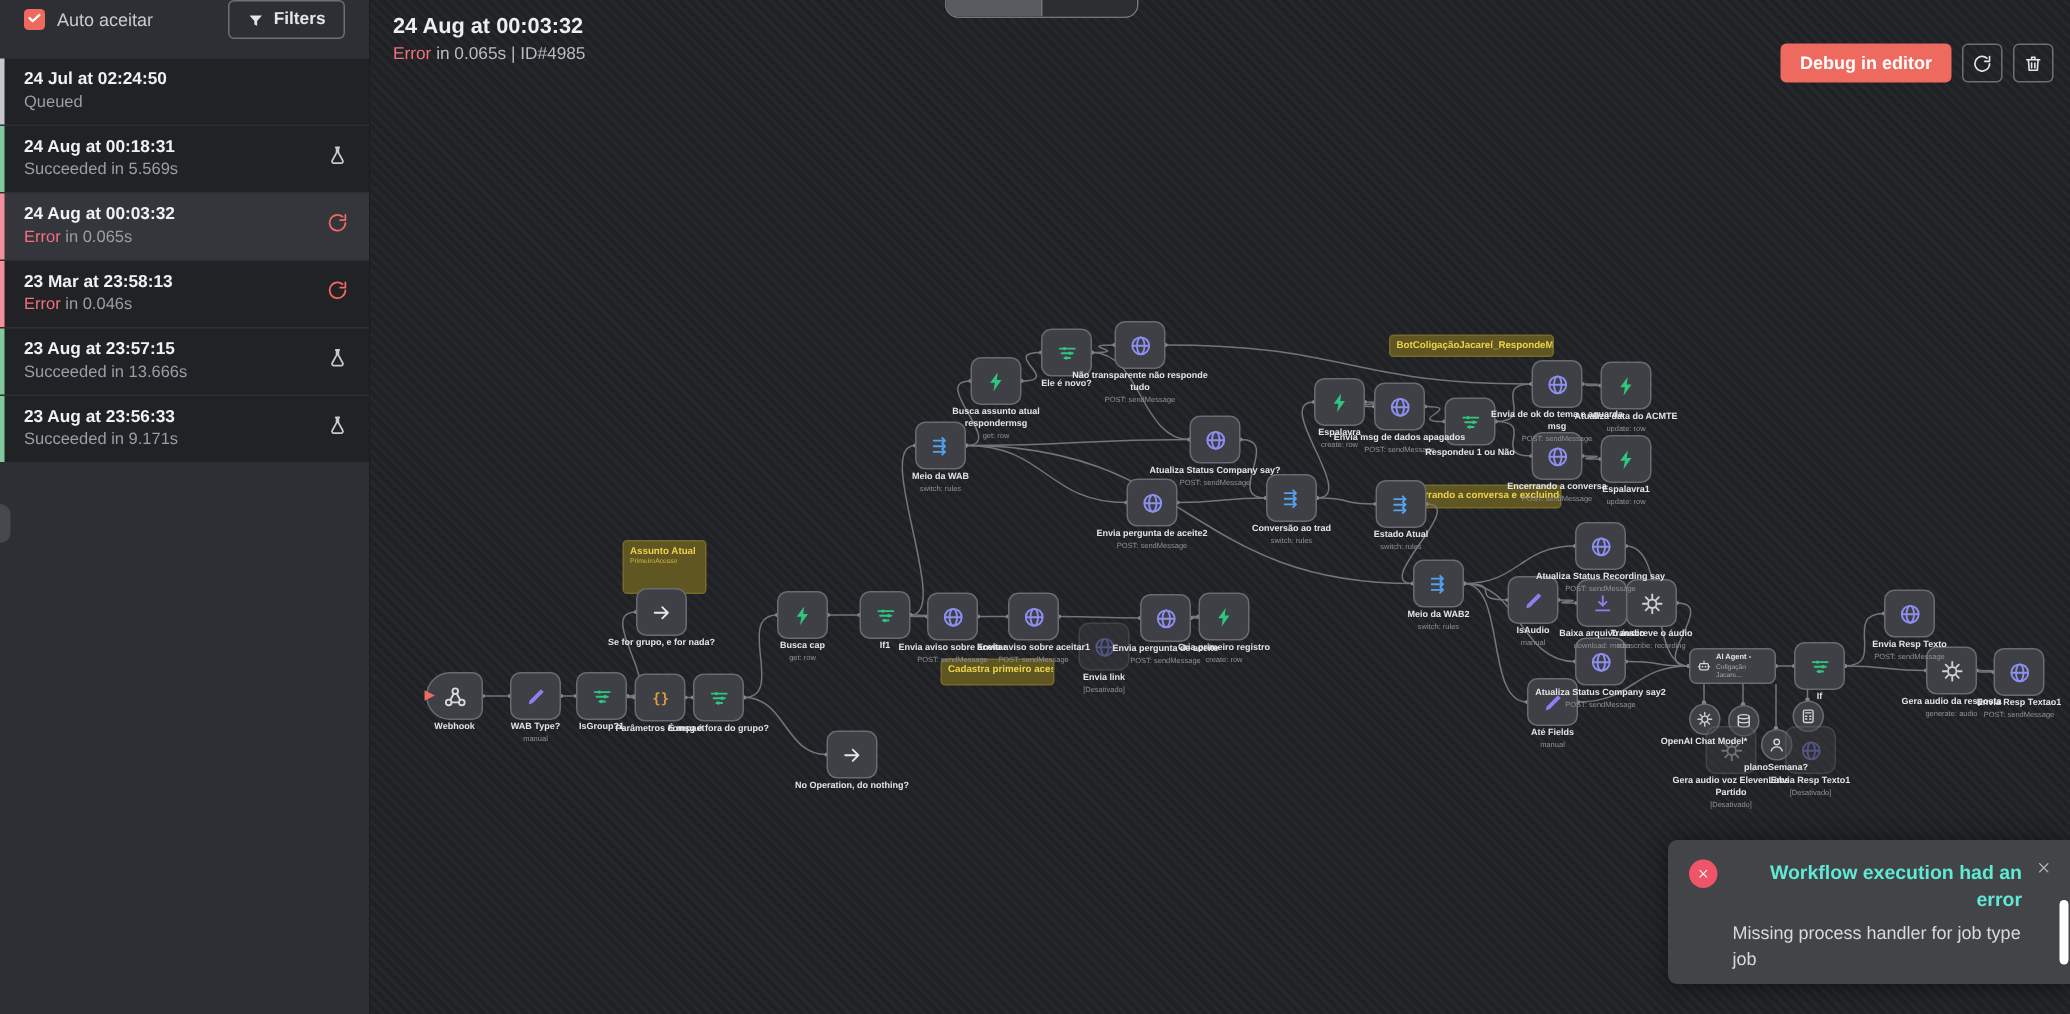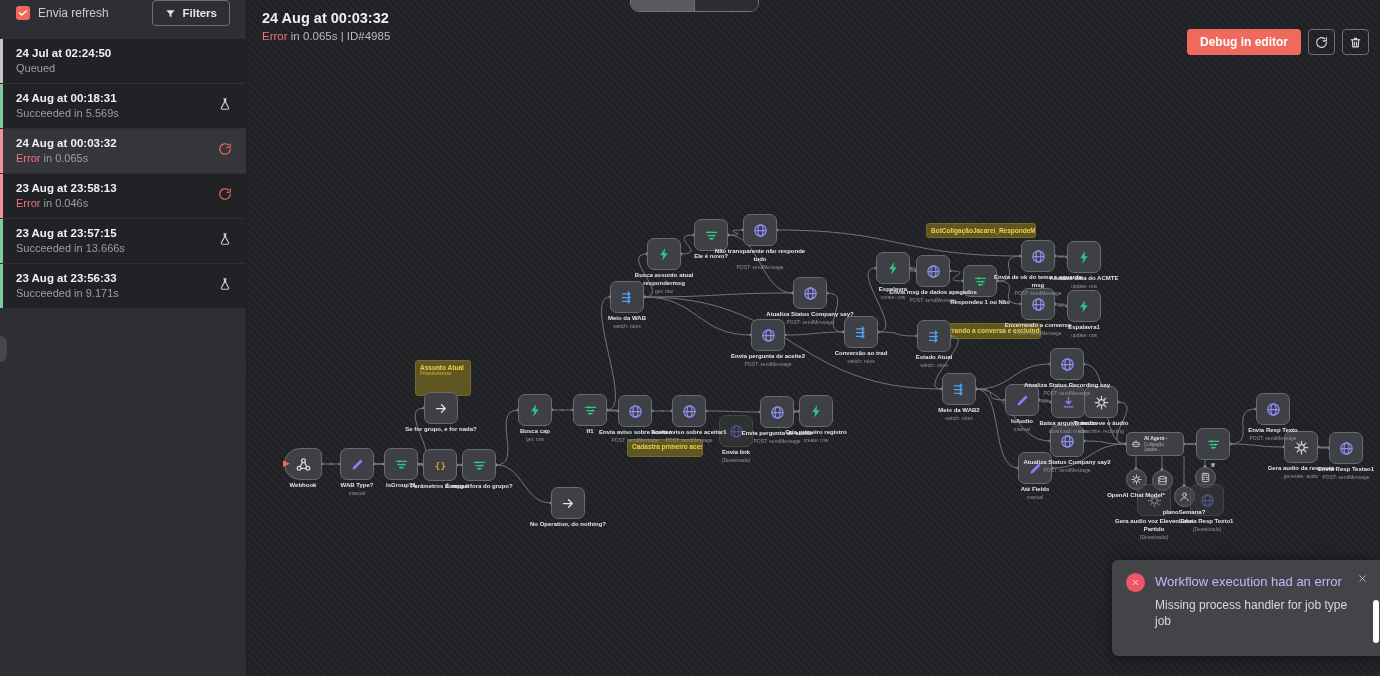--- a/index.html
+++ b/index.html
@@ -61,21 +61,21 @@
   .icon-btn{width:27px;height:26px;background:transparent;border:1px solid #6e6f75;border-radius:4px;
     display:inline-flex;align-items:center;justify-content:center;cursor:pointer;}
   
   .toast{position:absolute;left:1112px;top:560px;width:268px;height:96px;background:#434448;
     border-radius:6px 0 0 6px;box-shadow:0 2px 14px rgba(0,0,0,.45);z-index:50;box-sizing:border-box;
     padding:13px 14px 12px 14px;}
   .toast-badge{position:absolute;left:14px;top:13px;width:19px;height:19px;border-radius:50%;
     background:#ef5468;display:flex;align-items:center;justify-content:center;}
   .toast-close{position:absolute;right:12px;top:13px;cursor:pointer;line-height:0;}
   .toast-content{margin-left:29px;margin-right:18px;}
-  .toast-title{font-size:13px;font-weight:400;color:#c4b5fd;line-height:1.35;}
+  .toast-title{font-size:13px;font-weight:700;color:#5eead4;line-height:1.35;text-align:right;}
   .toast-msg{margin-top:6px;font-size:12px;color:#d8d9db;line-height:1.4;}
   .scroll-thumb{position:absolute;left:1373px;top:600px;width:6px;height:43px;background:#ffffff;
     border-radius:3px;z-index:60;}
   .collapse-handle{position:absolute;left:0;top:336px;width:7px;height:26px;background:#47484d;
     border-radius:0 13px 13px 0;z-index:11;cursor:pointer;}
 </style>
 </head>
 <body>
 
 <div class="canvas-wrap">
@@ -589,21 +589,21 @@
 </div>
 
 <div class="sidebar">
   <div class="sb-controls">
     <div class="auto-refresh">
       <span class="checkbox">
           <span id="check-slot"><svg width="10" height="10" viewBox="0 0 24 24" fill="none" stroke="#ffffff" stroke-width="2" stroke-linecap="round" stroke-linejoin="round">
               <path d="M4 12l5 5L20 7" stroke-width="3.5"></path>
             </svg></span>
         </span>
-      <span class="ar-label">Envia refresh</span>
+      <span class="ar-label">Auto aceitar</span>
     </div>
     <button class="filters-btn">
       <span id="funnel-slot" style="line-height:0;"><svg width="11" height="11" viewBox="0 0 24 24" fill="none" stroke="#e4e5e8" stroke-width="2" stroke-linecap="round" stroke-linejoin="round">
             <path d="M3 5h18l-7 8v7l-4-2v-5z" fill="#e4e5e8" stroke="none"></path>
           </svg></span>
       <span>Filters</span>
     </button>
   </div>
   <div id="exec-list">
       <div class="exec-card queued">
@@ -618,21 +618,21 @@
           </svg></span>
       </div>
       <div class="exec-card error selected">
         <div class="exec-time">24 Aug at 00:03:32</div>
         <div class="exec-detail"><span class="error-word">Error</span> in 0.065s</div>
         <span class="exec-action"><svg width="14" height="14" viewBox="0 0 24 24" fill="none" stroke="#f2675e" stroke-width="2" stroke-linecap="round" stroke-linejoin="round">
             <path d="M21 12a9 9 0 1 1-3.2-6.9M21 3v6h-6"></path>
           </svg></span>
       </div>
       <div class="exec-card error">
-        <div class="exec-time">23 Aug at 23:58:13</div>
+        <div class="exec-time">23 Mar at 23:58:13</div>
         <div class="exec-detail"><span class="error-word">Error</span> in 0.046s</div>
         <span class="exec-action"><svg width="14" height="14" viewBox="0 0 24 24" fill="none" stroke="#f2675e" stroke-width="2" stroke-linecap="round" stroke-linejoin="round">
             <path d="M21 12a9 9 0 1 1-3.2-6.9M21 3v6h-6"></path>
           </svg></span>
       </div>
       <div class="exec-card success">
         <div class="exec-time">23 Aug at 23:57:15</div>
         <div class="exec-detail">Succeeded in 13.666s</div>
         <span class="exec-action"><svg width="14" height="14" viewBox="0 0 24 24" fill="none" stroke="#c9cacf" stroke-width="2" stroke-linecap="round" stroke-linejoin="round">
             <path d="M10 3h4M11 3v6l-5 9a2 2 0 0 0 2 3h8a2 2 0 0 0 2-3l-5-9V3"></path>

